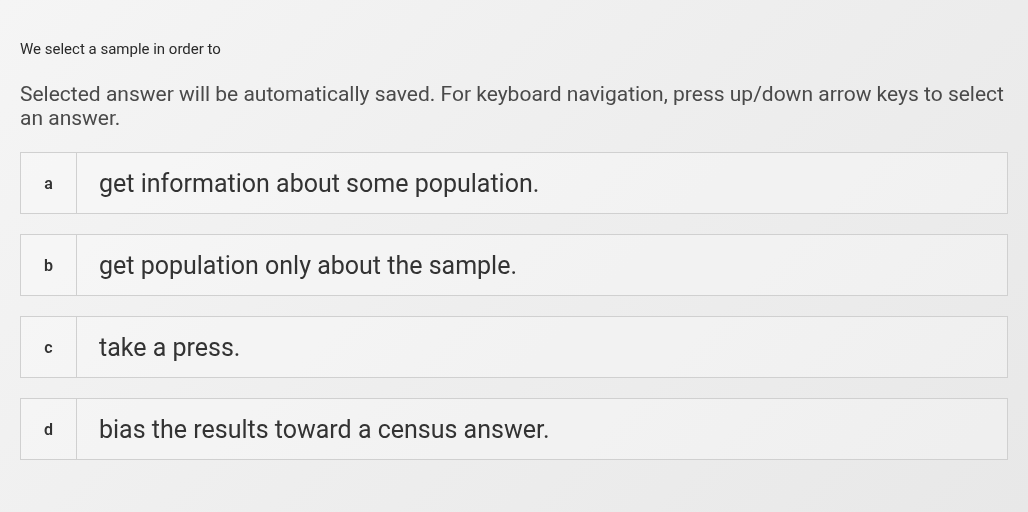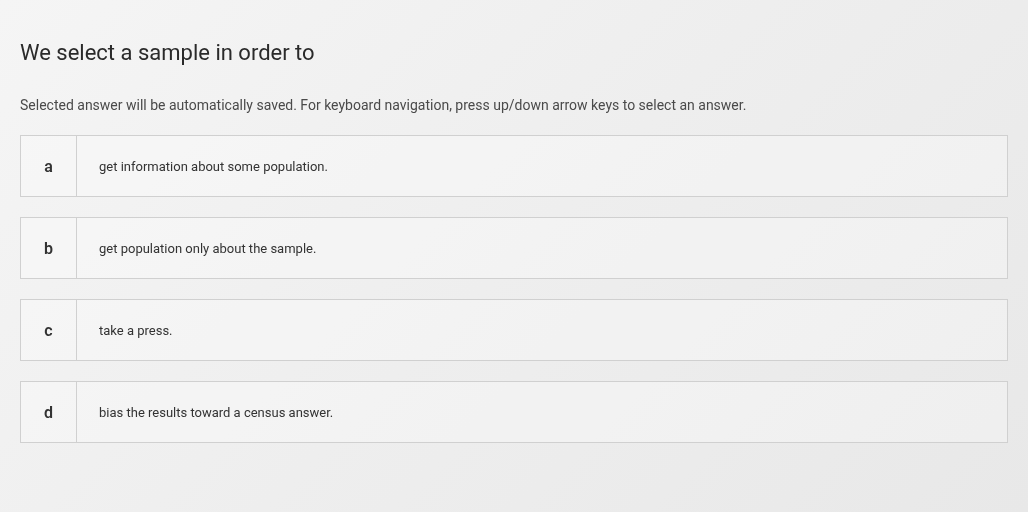--- a/index.html
+++ b/index.html
@@ -10,27 +10,27 @@
     body {
       font-family: -apple-system, BlinkMacSystemFont, "Segoe UI", Roboto, "Helvetica Neue", Arial, sans-serif;
       background: linear-gradient(135deg, #f5f5f5 0%, #eeeeee 50%, #e8e8e8 100%);
       width: 1028px;
       height: 512px;
       padding: 40px 20px 0 20px;
       color: #333;
       overflow: hidden;
     }
     .question-text {
-      font-size: 22px;
+      font-size: 15px;
       font-weight: 400;
       color: #2a2a2a;
-      margin-bottom: 32px;
+      margin-bottom: 24px;
     }
     .instruction-text {
-      font-size: 14px;
+      font-size: 21px;
       font-weight: 400;
       color: #4a4a4a;
       margin-bottom: 22px;
     }
     .options-container {
       display: flex;
       flex-direction: column;
       gap: 20px;
     }
     .option-row {
@@ -49,21 +49,21 @@
       font-size: 16px;
       font-weight: 600;
       color: #333;
       border-right: 1px solid #d0d0d0;
       flex-shrink: 0;
     }
     .option-text {
       display: flex;
       align-items: center;
       padding: 0 22px;
-      font-size: 13px;
+      font-size: 25px;
       color: #333;
       flex: 1;
     }
   </style>
 </head>
 <body>
 
 <div class="question-text">We select a sample in order to</div>
 
 <div class="instruction-text">Selected answer will be automatically saved. For keyboard navigation, press up/down arrow keys to select an answer.</div>

